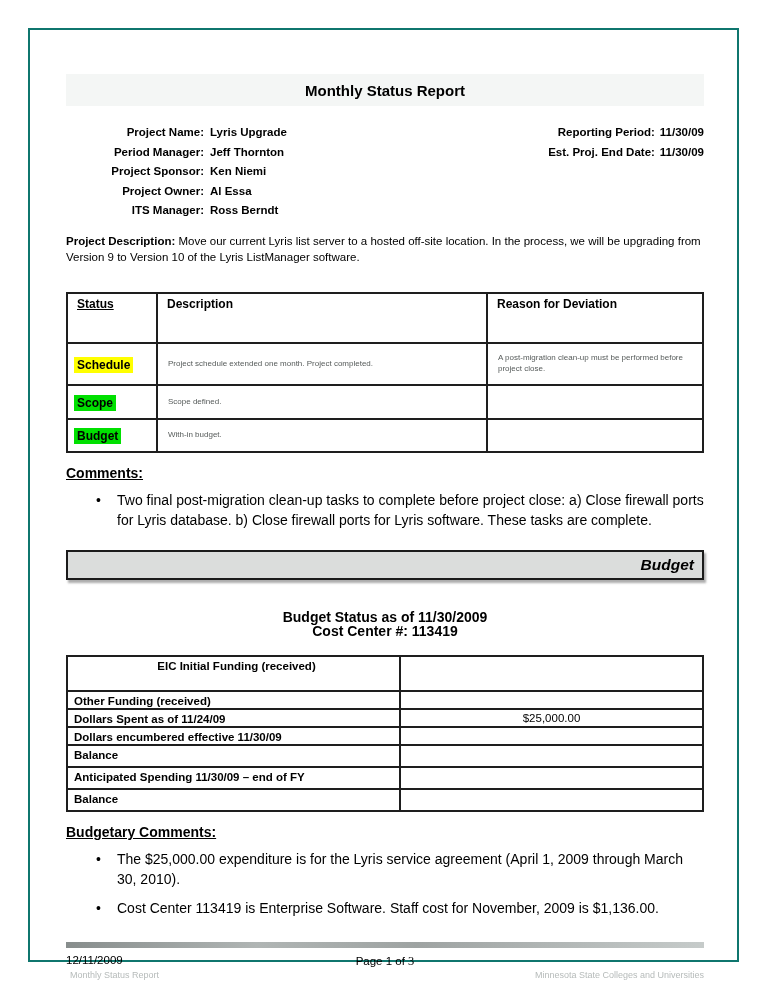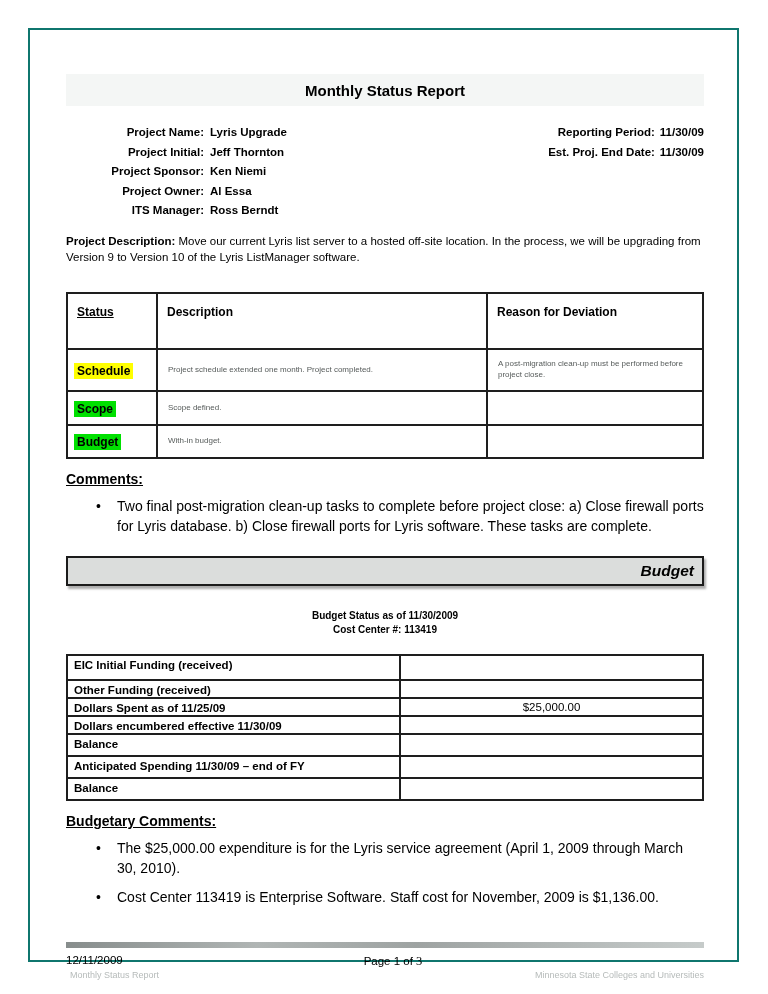--- a/index.html
+++ b/index.html
@@ -50,54 +50,54 @@
     padding-right: 8px;
     font-weight: bold; font-style: italic; font-size: 15.5px;
   }
 
   
   table { border-collapse: collapse; table-layout: fixed; width: 100%; }
   .exec-table { margin-top: 26px; }
   .exec-table th, .exec-table td { border: 2px solid #1e1e1e; }
   .exec-table th {
     text-align: left; vertical-align: top;
-    height: 56px; padding: 11px 0 0 9px;
+    height: 50px; padding: 3px 0 0 9px;
     font-size: 12px;
   }
   .exec-table th.u span { text-decoration: underline; }
   .status-cell { padding-left: 6px; vertical-align: middle; }
   .hl { font-weight: bold; font-size: 12px; padding: 1px 3px; }
   .small-cell {
     font-size: 8px; color: #565b5a;
     padding: 0 8px 0 10px; vertical-align: middle; line-height: 10.5px;
   }
   .r1 { height: 42px; } .r2 { height: 34px; } .r3 { height: 33px; }
 
   
   .comments-block { margin-top: 12px; font-size: 14px; }
   .comments-h { font-weight: bold; text-decoration: underline; }
   ul.bullets { margin: 9px 0 0 0; padding: 0; list-style: none; }
   ul.bullets li { position: relative; padding-left: 51px; line-height: 20px; margin-bottom: 9px; }
   ul.bullets li::before { content: "\2022"; position: absolute; left: 30px; }
 
   
-  .budget-sub { margin-top: 23px; text-align: center; font-weight: bold; font-size: 10px; line-height: 14px; }
+  .budget-sub { margin-top: 30px; text-align: center; font-weight: bold; font-size: 14px; line-height: 14px; }
   .budget-table { margin-top: 17px; }
   .budget-table td { border: 2px solid #1e1e1e; font-size: 11.5px; }
   .budget-table td.bl { font-weight: bold; padding: 1px 0 1px 6px; vertical-align: top; padding-top: 3px; }
   .budget-table td.bv { text-align: center; vertical-align: middle; }
-  .br1 { height: 25px; } .br2 { height: 16px; } .br3 { height: 16px; } .br4 { height: 16px; }
+  .br1 { height: 35px; text-align: center; } .br2 { height: 16px; } .br3 { height: 16px; } .br4 { height: 16px; }
   .br5 { height: 22px; } .br6 { height: 22px; } .br7 { height: 22px; }
 
   
   .footer { position: absolute; left: 36px; right: 33px; top: 868px; }
   .footer-bar { height: 6px; background: linear-gradient(90deg, #878d8c, #b0b5b4 30%, #9ea3a2 55%, #c6cbca); }
   .f-line1 { position: relative; margin-top: 6px; font-size: 11.5px; height: 14px; }
   .f-date { position: absolute; left: 0; top: 0; }
-  .f-page { position: absolute; left: 50%; transform: translateX(-50%); top: 0; white-space: nowrap; margin-left: 8px; }
+  .f-page { position: absolute; left: 50%; transform: translateX(-50%); top: 0; white-space: nowrap; }
   .f-page .serif { font-family: "Liberation Serif", serif; font-size: 12.5px; }
   .f-line2 { position: relative; margin-top: 2px; font-size: 9px; color: #b6bbba; height: 12px; }
   .f-doc { position: absolute; left: 4px; top: 0; }
   .f-org { position: absolute; right: 0; top: 0; }
 </style>
 </head>
 <body>
 
 <div class="page">
   <div class="content">
@@ -106,21 +106,21 @@
       <span>Monthly Status Report</span>
     </div>
 
     <div class="info-section">
       <div>
         <div class="info-row">
           <span class="info-lbl">Project Name:</span>
           <span class="info-val">Lyris Upgrade</span>
         </div>
         <div class="info-row">
-          <span class="info-lbl">Project Initial:</span>
+          <span class="info-lbl">Period Manager:</span>
           <span class="info-val">Jeff Thornton</span>
         </div>
         <div class="info-row">
           <span class="info-lbl">Project Sponsor:</span>
           <span class="info-val">Ken Niemi</span>
         </div>
         <div class="info-row">
           <span class="info-lbl">Project Owner:</span>
           <span class="info-val">Al Essa</span>
         </div>
@@ -198,21 +198,21 @@
       <tbody>
           <tr class="br1">
         <td class="bl">EIC Initial Funding (received)</td>
         <td class="bv"></td>
       </tr>
       <tr class="br2">
         <td class="bl">Other Funding (received)</td>
         <td class="bv"></td>
       </tr>
       <tr class="br3">
-        <td class="bl">Dollars Spent as of 11/25/09</td>
+        <td class="bl">Dollars Spent as of 11/24/09</td>
         <td class="bv">$25,000.00</td>
       </tr>
       <tr class="br4">
         <td class="bl">Dollars encumbered effective 11/30/09</td>
         <td class="bv"></td>
       </tr>
       <tr class="br5">
         <td class="bl">Balance</td>
         <td class="bv"></td>
       </tr>

